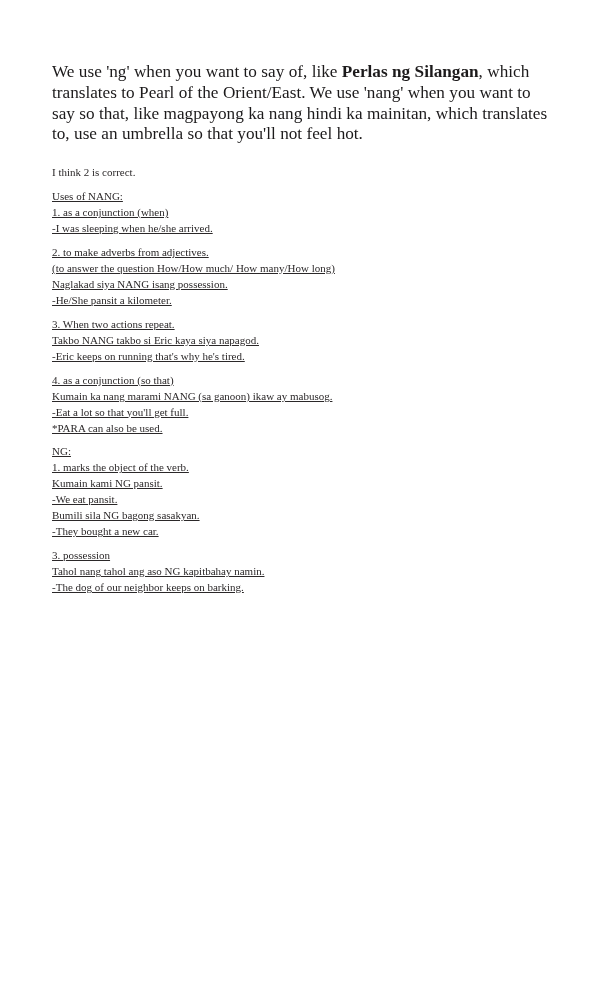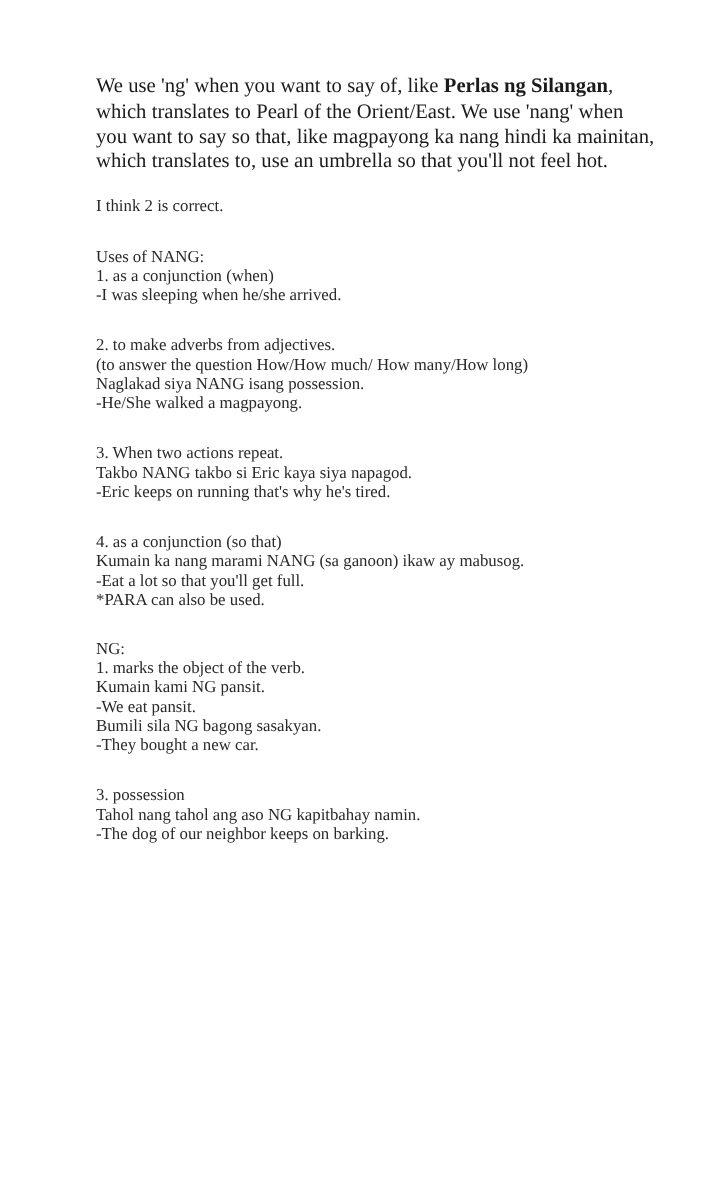--- a/index.html
+++ b/index.html
@@ -13,64 +13,65 @@
     font-family: "Liberation Serif", "DejaVu Serif", serif;
     color: #231f20;
     -webkit-font-smoothing: antialiased;
   }
   .page {
     position: relative;
     width: 601px;
     height: 994px;
     background: #ffffff;
     box-sizing: border-box;
-    padding: 62px 52px 0 80px;
+    padding: 62px 52px 0 52px;
   }
   
   .intro {
     font-size: 17.2px;
     line-height: 20.8px;
     color: #1c1a1b;
     margin: 0 0 6px 0;
     max-width: 500px;
     text-align: left;
     word-spacing: 0.1px;
   }
   .intro b {
     font-weight: bold;
   }
   
   .block {
-    font-size: 14px;
+    font-size: 11px;
     line-height: 15.95px;
     color: #2b2829;
     margin: 0;
     white-space: pre-wrap;
   }
   .block + .block {
-    margin-top: 26px;
+    margin-top: 8px;
+    text-decoration: underline;
   }
   .body-wrap {
     margin-top: 20px;
   }
   .line {
     display: block;
     white-space: pre-wrap;
   }
 </style>
 </head>
 <body>
 
 <div class="page">
 
   <p class="intro"><span>We use 'ng' when you want to say of, like </span><b>Perlas ng Silangan</b><span>, which translates to Pearl of the Orient/East. We use 'nang' when you want to say so that, like magpayong ka nang hindi ka mainitan, which translates to, use an umbrella so that you'll not feel hot.</span></p>
 
   <div class="body-wrap">
       <p class="block"><span class="line">I think 2 is correct.</span></p>
       <p class="block"><span class="line">Uses of NANG:</span><span class="line">1. as a conjunction (when)</span><span class="line">-I was sleeping when he/she arrived.</span></p>
-      <p class="block"><span class="line">2. to make adverbs from adjectives.</span><span class="line">(to answer the question How/How much/ How many/How long)</span><span class="line">Naglakad siya NANG isang possession.</span><span class="line">-He/She walked a magpayong.</span></p>
+      <p class="block"><span class="line">2. to make adverbs from adjectives.</span><span class="line">(to answer the question How/How much/ How many/How long)</span><span class="line">Naglakad siya NANG isang possession.</span><span class="line">-He/She pansit a kilometer.</span></p>
       <p class="block"><span class="line">3. When two actions repeat.</span><span class="line">Takbo NANG takbo si Eric kaya siya napagod.</span><span class="line">-Eric keeps on running that's why he's tired.</span></p>
       <p class="block"><span class="line">4. as a conjunction (so that)</span><span class="line">Kumain ka nang marami NANG (sa ganoon) ikaw ay mabusog.</span><span class="line">-Eat a lot so that you'll get full.</span><span class="line">*PARA can also be used.</span></p>
       <p class="block"><span class="line">NG:</span><span class="line">1. marks the object of the verb.</span><span class="line">Kumain kami NG pansit.</span><span class="line">-We eat pansit.</span><span class="line">Bumili sila NG bagong sasakyan.</span><span class="line">-They bought a new car.</span></p>
       <p class="block"><span class="line">3. possession</span><span class="line">Tahol nang tahol ang aso NG kapitbahay namin.</span><span class="line">-The dog of our neighbor keeps on barking.</span></p>
     </div>
 
 </div>
 
 </body></html>

